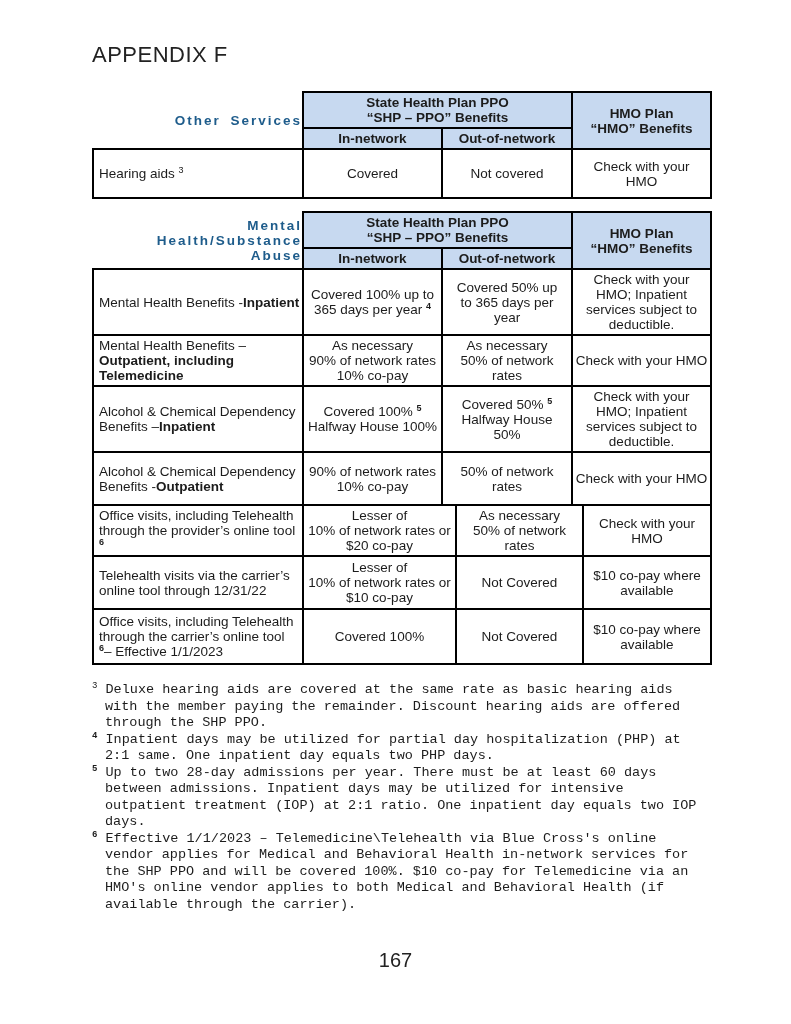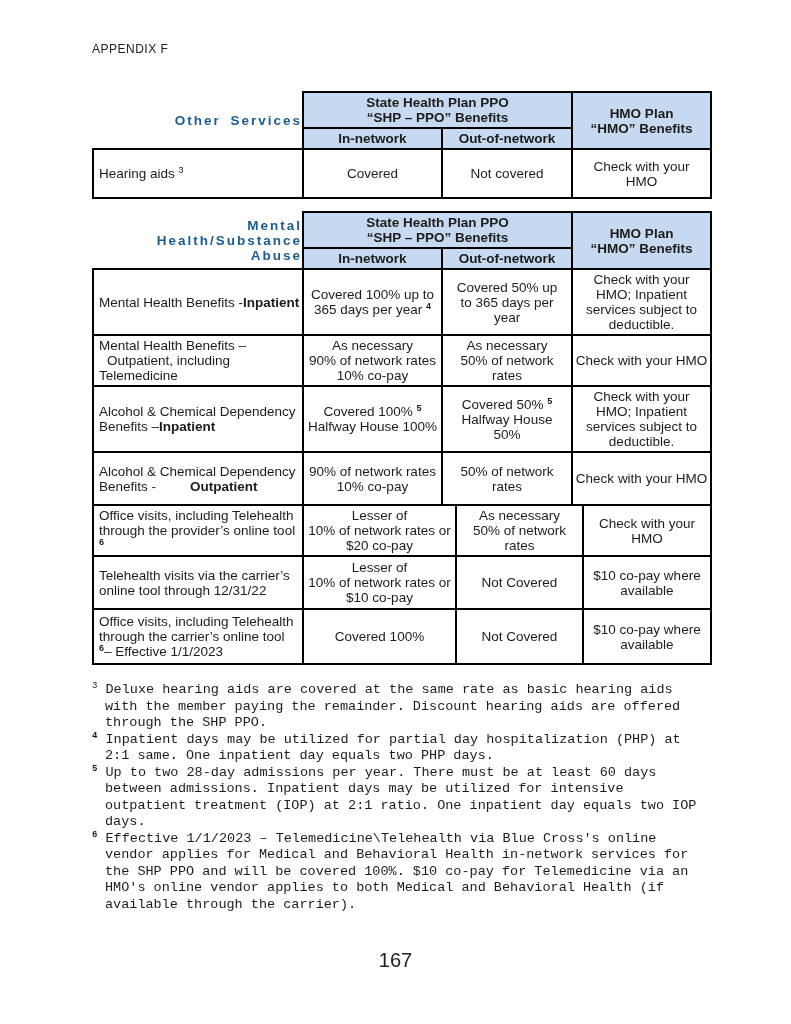--- a/index.html
+++ b/index.html
@@ -4,21 +4,21 @@
 <style>
   html,body{margin:0;padding:0;}
   body{
     width:791px;height:1024px;position:relative;overflow:hidden;
     background:#ffffff;
     font-family:"Liberation Sans","DejaVu Sans",sans-serif;
     color:var(--text_color,#1c1c1c);
   }
   #appendix-title{
     position:absolute;left:92px;top:42px;
-    font-size:12px;letter-spacing:.5px;color:#222;
+    font-size:22px;letter-spacing:.5px;color:#222;
   }
   .tblwrap{position:absolute;left:92px;}
   #t1wrap{top:91px;}
   #t2wrap{top:211px;}
   table.bt{border-collapse:collapse;table-layout:fixed;width:620px;}
   table.bt td{
     border:2px solid var(--border_color,#000);
     font-size:13.5px;line-height:15px;
     vertical-align:middle;padding:2px 1px;
     white-space:pre-line;
@@ -105,40 +105,40 @@
       <td class="ctr"><span>Covered 100% up to</span><br><span>365 days per year </span><sup style="font-weight: bold;">4</sup></td>
       <td class="ctr">Covered 50% up
 to 365 days per
 year</td>
       <td class="ctr">Check with your
 HMO; Inpatient
 services subject to
 deductible.</td>
     </tr>
     <tr style="height:47px">
-      <td class="lbl"><span>Mental Health Benefits – </span><span style="font-weight: normal; margin-left: 8px;">Outpatient, including Telemedicine</span></td>
+      <td class="lbl"><span>Mental Health Benefits – </span><span style="font-weight: bold;">Outpatient, including Telemedicine</span></td>
       <td class="ctr">As necessary
 90% of network rates
 10% co-pay</td>
       <td class="ctr">As necessary
 50% of network
 rates</td>
       <td class="ctr">Check with your HMO</td>
     </tr>
     <tr style="height:55px">
       <td class="lbl"><span>Alcohol &amp; Chemical Dependency Benefits –</span><span style="font-weight: bold;">Inpatient</span></td>
       <td class="ctr"><span>Covered 100% </span><sup style="font-weight: bold;">5</sup><br><span>Halfway House 100%</span></td>
       <td class="ctr"><span>Covered 50% </span><sup style="font-weight: bold;">5</sup><br><span>Halfway House</span><br><span>50%</span></td>
       <td class="ctr">Check with your
 HMO; Inpatient
 services subject to
 deductible.</td>
     </tr>
     <tr style="height:53px">
-      <td class="lbl"><span>Alcohol &amp; Chemical Dependency Benefits -</span><span style="font-weight: bold; margin-left: 34px;">Outpatient</span></td>
+      <td class="lbl"><span>Alcohol &amp; Chemical Dependency Benefits -</span><span style="font-weight: bold;">Outpatient</span></td>
       <td class="ctr">90% of network rates
 10% co-pay</td>
       <td class="ctr">50% of network
 rates</td>
       <td class="ctr">Check with your HMO</td>
     </tr>
   </tbody>
     </table>
   <table class="bt" id="t2b">
     <colgroup>

